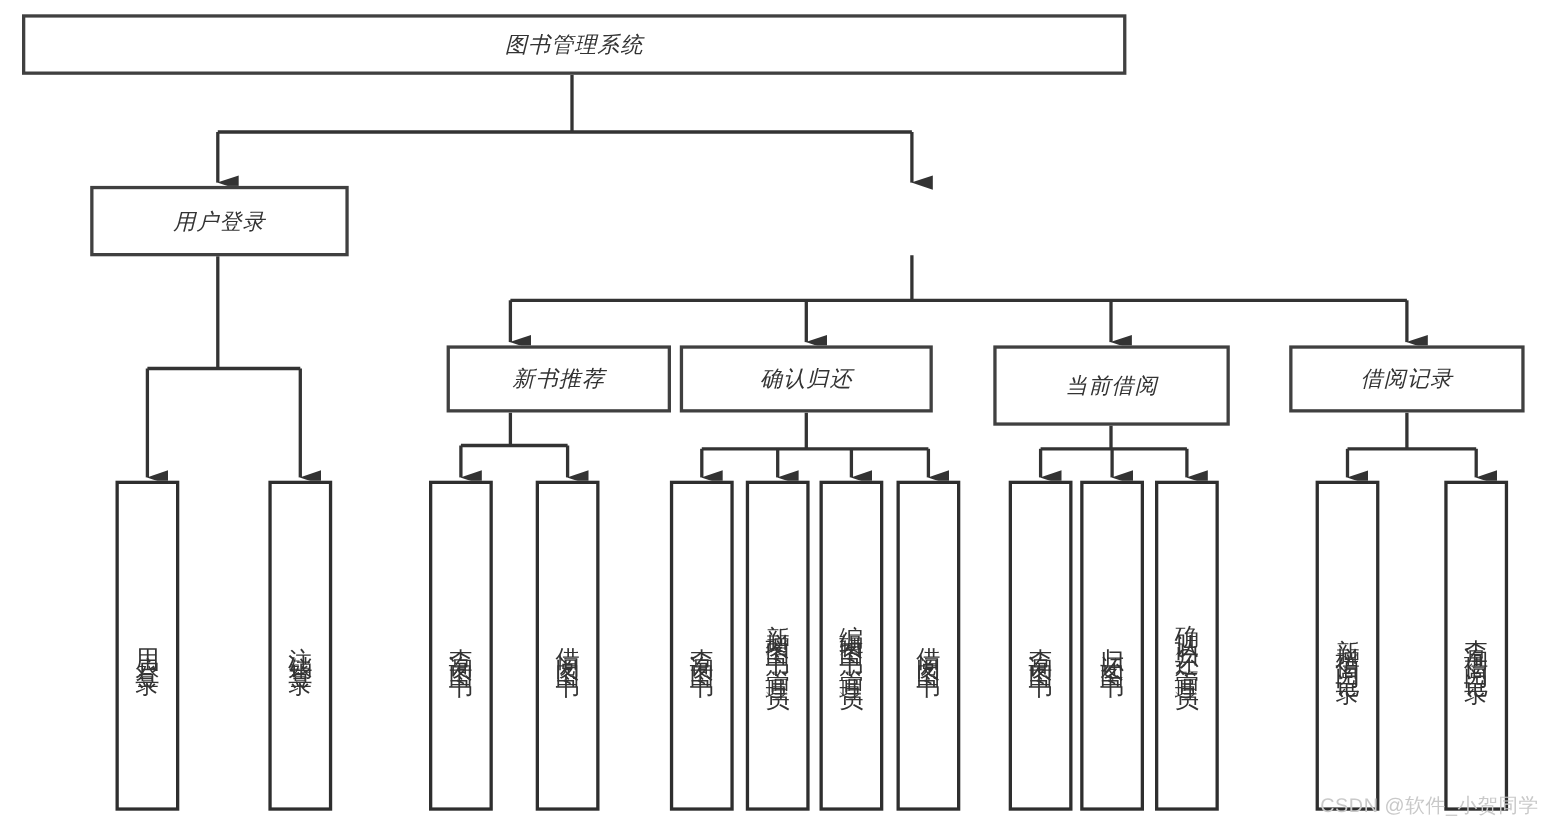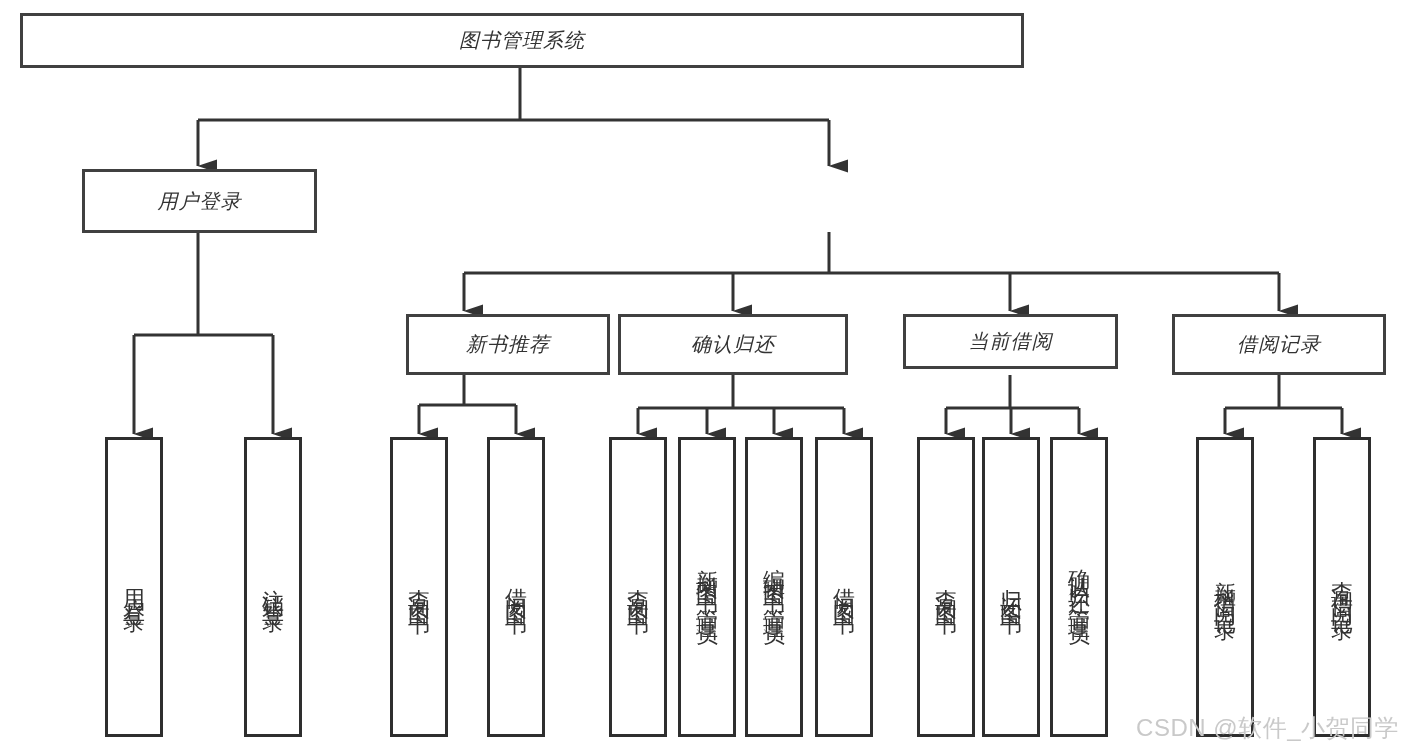--- a/index.html
+++ b/index.html
@@ -24,21 +24,21 @@
   .vbox{
     position:absolute;box-sizing:border-box;
     top:437px;width:58px;height:300px;
     border:3px solid #2e2e2e;background:#ffffff;
     writing-mode:vertical-lr;text-orientation:mixed;
     text-align:center;line-height:52px;
     font-size:22px;letter-spacing:8px;color:#333333;
   }
   .watermark{
     position:absolute;right:6px;bottom:3px;
-    font-size:24px;color:#c9c9c9;letter-spacing:0.5px;
+    font-size:18px;color:#c9c9c9;letter-spacing:0.5px;
     z-index:5;white-space:nowrap;
   }
 </style>
 </head>
 <body>
 
 <div class="canvas">
 
   <svg class="connectors" width="1405" height="747">
     <defs>
@@ -76,21 +76,21 @@
     <path class="stem" d="M1225 408 V434"></path>
     <path class="stem" d="M1342 408 V434"></path>
   </svg>
 
   <div class="hbox" style="left:20px;top:13px;width:1004px;height:55px;">图书管理系统</div>
 
   <div class="hbox" style="left:82px;top:169px;width:235px;height:64px;">用户登录</div>
 
   <div class="hbox" style="left:362px;top:314px;width:204px;height:61px;margin-left:44px;">新书推荐</div>
   <div class="hbox" style="left:618px;top:314px;width:230px;height:61px;">确认归还</div>
-  <div class="hbox" style="left:903px;top:314px;width:215px;height:55px;">当前借阅</div>
+  <div class="hbox" style="left:903px;top:314px;width:215px;height:73px;">当前借阅</div>
   <div class="hbox" style="left:1172px;top:314px;width:214px;height:61px;">借阅记录</div>
 
   <div class="vbox" style="left:105px;">用户登录</div>
   <div class="vbox" style="left:244px;">注销登录</div>
 
   <div class="vbox" style="left:390px;">查询图书</div>
   <div class="vbox" style="left:487px;">借阅图书</div>
 
   <div class="vbox" style="left:609px;">查询图书</div>
   <div class="vbox" style="left:678px;">新增图书（管理员）</div>

